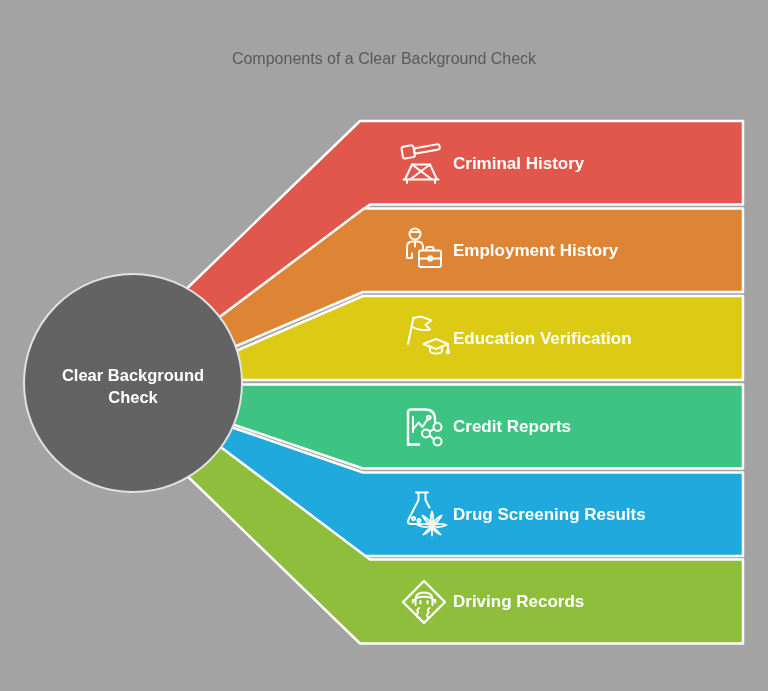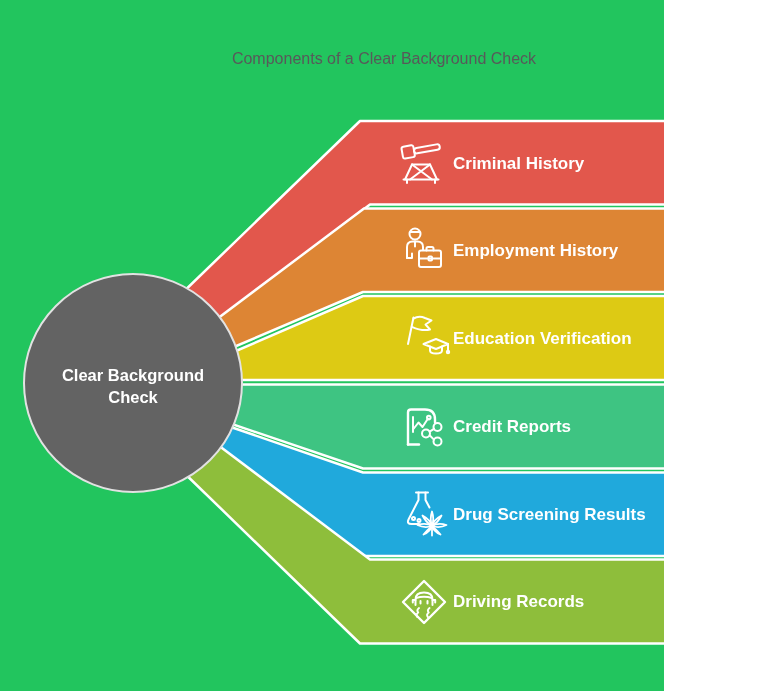--- a/index.html
+++ b/index.html
@@ -1,16 +1,16 @@
 <!DOCTYPE html>
 <html><head>
 <meta charset="utf-8">
 <style>
   html,body{margin:0;padding:0;background:#ffffff;}
-  .canvas{position:relative;width:664px;height:691px;background:#22c55e;overflow:hidden;
+  .canvas{position:relative;width:768px;height:691px;background:#a3a3a3;overflow:hidden;
           font-family:"Liberation Sans",sans-serif;text-decoration:underline;}
   svg{display:block;}
   .title-text{font:400 16px "Liberation Sans",sans-serif;fill:#58595a;}
   .band-shape{stroke:#ffffff;stroke-width:2.5;stroke-linejoin:round;}
   .band-label{font:700 17px "Liberation Sans",sans-serif;fill:#ffffff;}
   .center-circle{stroke:#e2e2e2;stroke-width:2;}
   .center-label{font:700 16.5px "Liberation Sans",sans-serif;fill:#ffffff;text-anchor:middle;}
   .icon{fill:none;stroke:#ffffff;stroke-width:2;stroke-linecap:round;stroke-linejoin:round;}
   .icon .thick{stroke-width:2.4;}
 </style>

